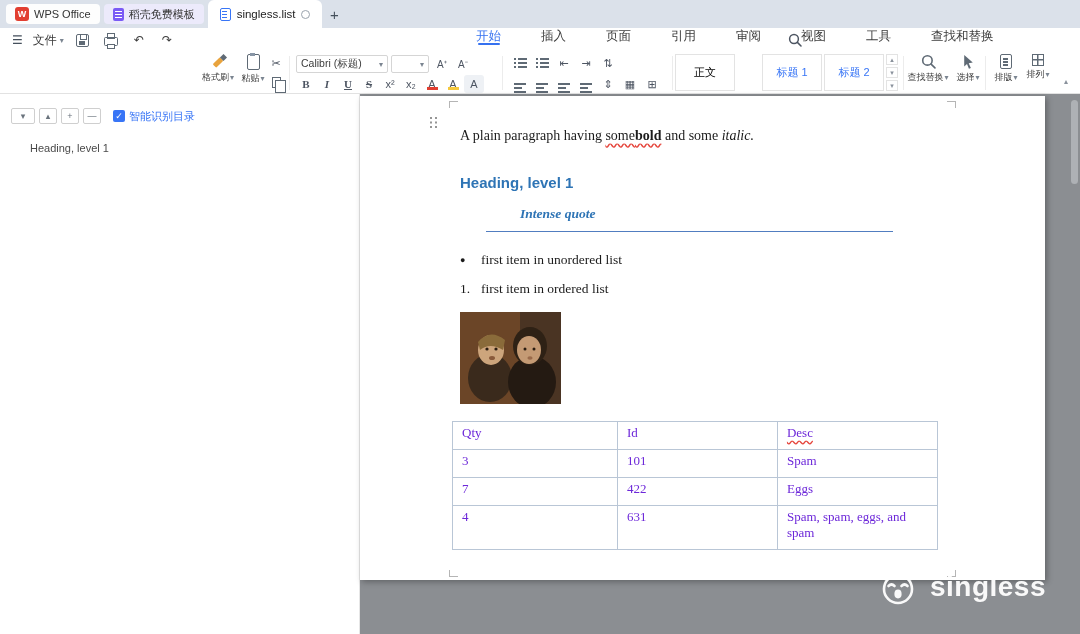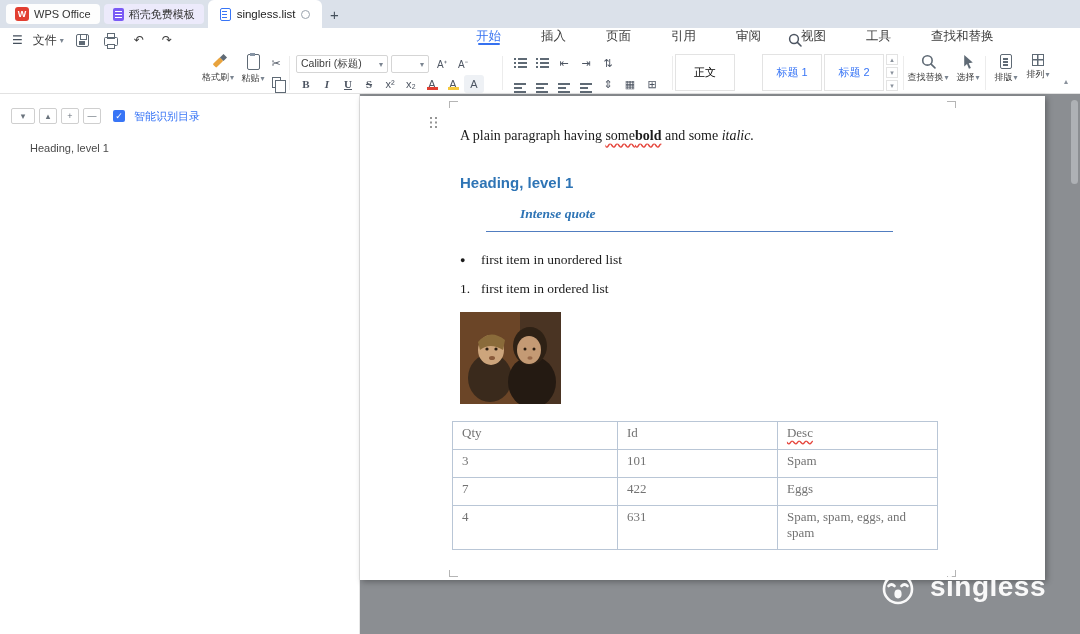--- a/index.html
+++ b/index.html
@@ -95,21 +95,21 @@
   .main { display:flex; height:540px; }
   .sidebar { width:360px; background:#fff; border-right:1px solid #e6e6e6; position:relative; }
   .sb-tabs { display:flex; gap:18px; padding:10px 0 0 13px; font-size:12px; color:#3c3c3c; }
   .sb-tab.active { color:#3571f0; }
   .sb-controls { display:flex; align-items:center; gap:4px; padding:14px 0 0 11px; }
   .sb-btn { min-width:18px; height:16px; border:1px solid #cfcfcf; border-radius:2px; background:#fff;
     font-size:9px; color:#6a737d; display:flex; align-items:center; justify-content:center; padding:0 3px; }
   .sb-btn.wide { min-width:24px; }
   .cbox { width:12px; height:12px; background:#3875f6; border-radius:2px; color:#fff; font-size:9px;
     display:flex; align-items:center; justify-content:center; margin-left:8px; }
-  .cbox-label { font-size:11px; color:#3875f6; margin-left:5px; }
+  .cbox-label { font-size:11px; color:#3875f6; }
   .sb-item { margin:18px 0 0 30px; font-size:11px; color:#4a4a4a; }
 
   .canvas { flex:1; background:#8b8e92; position:relative; }
   .page { position:absolute; left:0; top:2px; width:685px; height:484px; background:#fff;
     box-shadow:2px 2px 6px rgba(0,0,0,.3); }
   .content { position:absolute; left:100px; right:100px; top:14px; }
 
   .mark { position:absolute; width:9px; height:7px; border-color:#b5b5b5; border-style:solid; border-width:0; }
   .mark-tl { left:89px; top:5px;   border-left-width:1px; border-top-width:1px; }
   .mark-tr { right:89px; top:5px;  border-right-width:1px; border-top-width:1px; }
@@ -127,21 +127,21 @@
   .doc-h1 { margin-top:30px; font-size:15px; font-weight:bold; color:#2e74b5; }
   .doc-quote { margin:15px 52px 0 26px; padding:0 0 9px 34px; border-bottom:1px solid #517dc0;
     font-family:"Liberation Serif", serif; font-style:italic; font-weight:bold; font-size:13.5px; color:#2e74b5; }
   .doc-li { margin-top:20px; display:flex; font-family:"Liberation Serif", serif; font-size:13.5px; color:#1b1b1b; }
   .doc-li.ordered { margin-top:13px; }
   .li-marker { width:21px; flex:none; }
   .doc-li .bullet { font-size:9px; padding-top:3px; }
   .doc-img { margin-top:15px; width:101px; height:92px; display:block; }
 
   .doc-table { margin:17px 0 12px -8px; width:486px; border-collapse:collapse;
-    font-family:"Liberation Serif", serif; font-size:13px; color:#737373; }
+    font-family:"Liberation Serif", serif; font-size:13px; color:#6d28d9; }
   .doc-table th, .doc-table td { border:1px solid #b9c6d6; font-weight:normal; text-align:left;
     vertical-align:top; padding:3px 9px 8px; height:27px; }
 
   .vscroll { position:absolute; right:2px; top:6px; width:7px; height:84px; background:#aeb1b5; border-radius:4px; }
 
   .watermark { position:absolute; right:34px; bottom:26px; display:flex; align-items:center; gap:9px; opacity:.95; }
   .watermark .wm-text { font-size:28px; font-weight:bold; color:#fff; letter-spacing:.5px; }
 </style>
 </head>
 <body>

